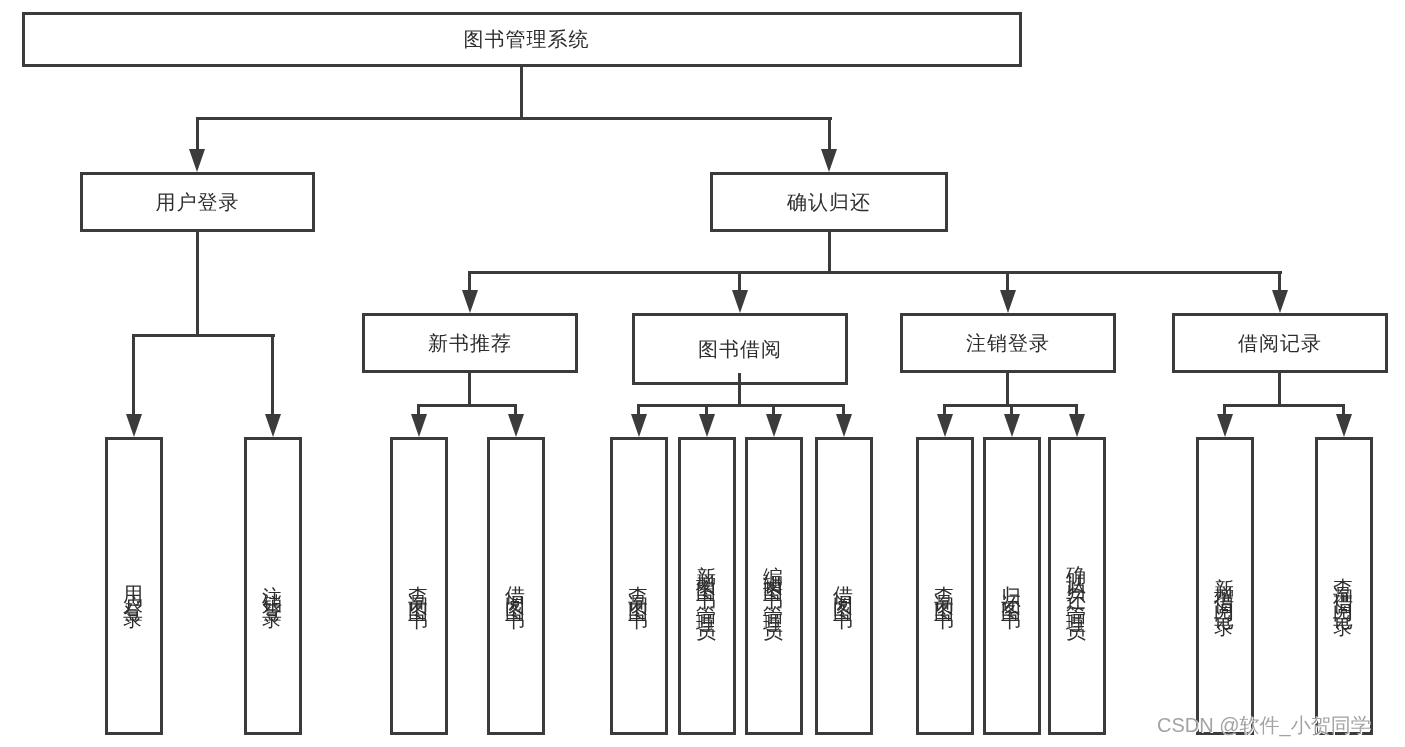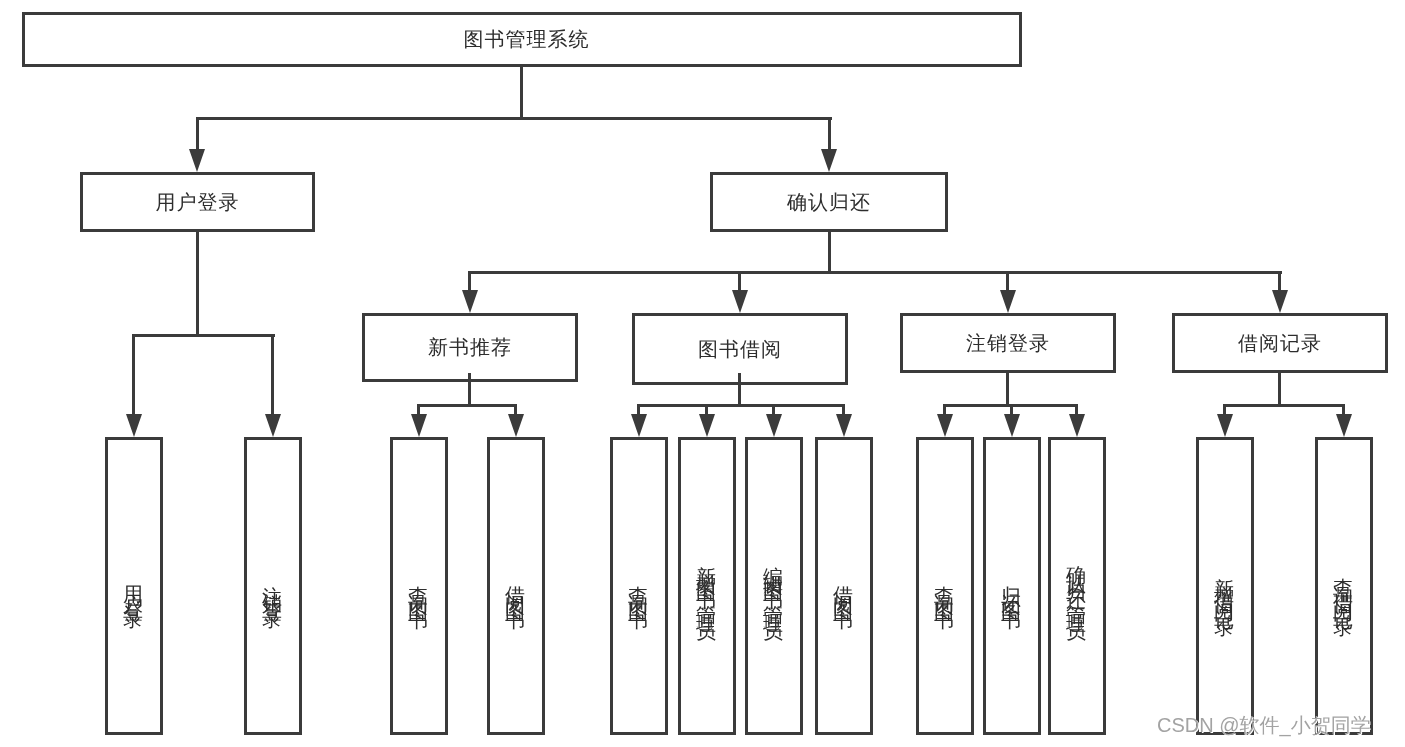--- a/index.html
+++ b/index.html
@@ -80,21 +80,21 @@
   <div class="hline" style="left:468px; top:271px; width:814px;"></div>
   <div class="vline" style="left:468px; top:271px; height:21px;"></div>
   <div class="arrow" style="left:462px; top:290px;"></div>
   <div class="vline" style="left:738px; top:271px; height:21px;"></div>
   <div class="arrow" style="left:732px; top:290px;"></div>
   <div class="vline" style="left:1006px; top:271px; height:21px;"></div>
   <div class="arrow" style="left:1000px; top:290px;"></div>
   <div class="vline" style="left:1278px; top:271px; height:21px;"></div>
   <div class="arrow" style="left:1272px; top:290px;"></div>
 
-  <div class="box" style="left:362px; top:313px; width:216px; height:69px;">新书推荐</div>
+  <div class="box" style="left:362px; top:313px; width:216px; height:60px;">新书推荐</div>
   <div class="box" style="left:632px; top:313px; width:216px; height:72px;">图书借阅</div>
   <div class="box" style="left:900px; top:313px; width:216px; height:60px;">注销登录</div>
   <div class="box" style="left:1172px; top:313px; width:216px; height:60px;">借阅记录</div>
 
   <div class="vline" style="left:468px; top:373px; height:33px;"></div>
   <div class="hline" style="left:417px; top:404px; width:100px;"></div>
   <div class="vline" style="left:417px; top:404px; height:13px;"></div>
   <div class="arrow" style="left:411px; top:414px;"></div>
   <div class="vline" style="left:514px; top:404px; height:13px;"></div>
   <div class="arrow" style="left:508px; top:414px;"></div>

